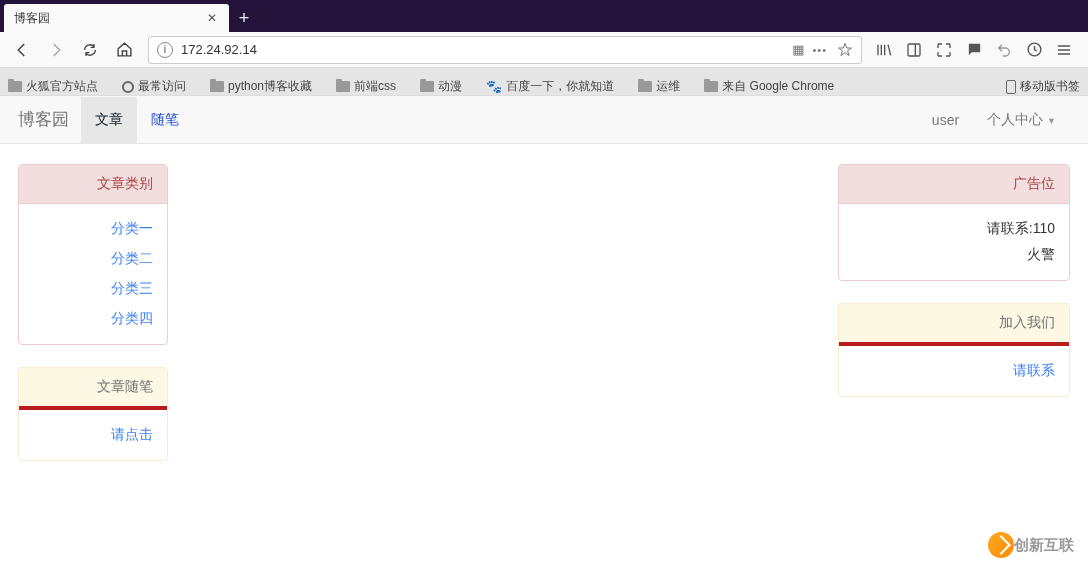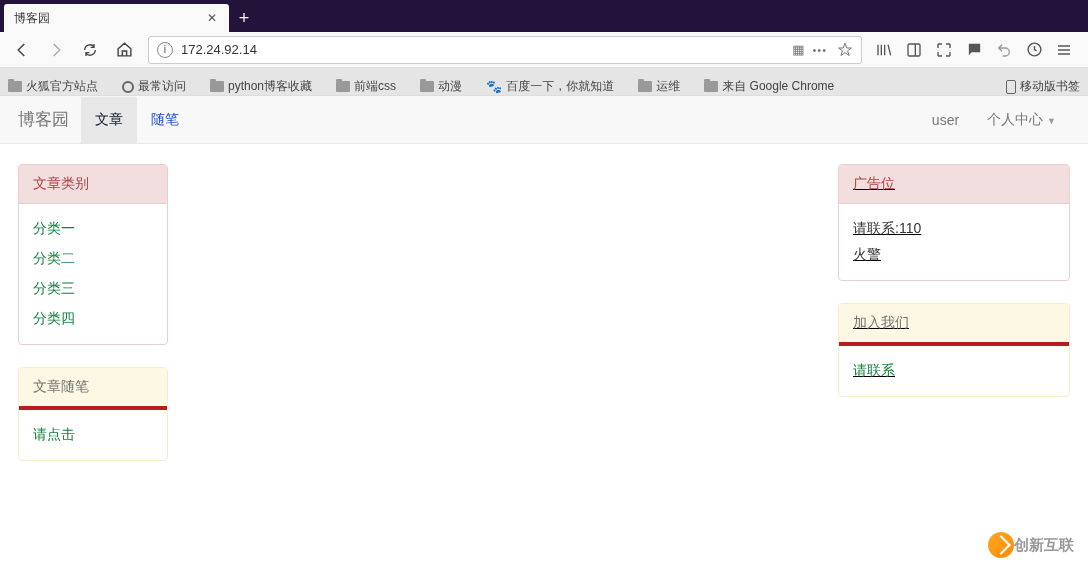--- a/index.html
+++ b/index.html
@@ -33,34 +33,34 @@
     
     
     .navbar { background: #f8f8f8; height: 48px; border-bottom: 1px solid #e7e7e7; display: flex; align-items: center; padding: 0 18px; }
     .brand { font-size: 17px; color: #777; margin-right: 12px; }
     .nav-link { padding: 14px 14px; font-size: 14px; color: #1d4ed8; cursor: pointer; }
     .nav-link.active { background: #e7e7e7; color: #0f172a; }
     .navbar-right { margin-left: auto; display: flex; align-items: center; }
     .nav-user { font-size: 14px; color: #777; padding: 0 14px; }
     .dropdown-caret { font-size: 9px; margin-left: 4px; color: #999; }
     
-    .container { display: flex; padding: 20px 18px; gap: 20px; }
+    .container { display: flex; padding: 20px 18px; gap: 20px; text-align: right; }
     .sidebar-left { width: 150px; }
-    .sidebar-right { width: 232px; margin-left: auto; text-decoration: underline; }
+    .sidebar-right { width: 232px; margin-left: auto; }
     
     .panel { border: 1px solid #ddd; border-radius: 4px; margin-bottom: 22px; background: #fff; }
     .panel-danger .panel-heading { background: #f2dede; color: #a94442; border-bottom: 1px solid #ebccd1; }
     .panel-danger { border-color: #ebccd1; }
     .panel-warning .panel-heading { background: #fcf8e3; color: #737373; border-bottom: 4px solid #b91c1c; }
     .panel-warning { border-color: #faebcc; }
     .panel-heading { padding: 10px 14px; font-size: 14px; border-radius: 3px 3px 0 0; }
     .panel-body { padding: 16px 14px; }
     .panel-body p { font-size: 14px; color: #333; margin-bottom: 8px; }
     .panel-body p:last-child { margin-bottom: 0; }
-    .panel-body a { color: #15803d; text-decoration: none; display: block; margin-bottom: 12px; font-size: 14px; }
+    .panel-body a { color: #3b82f6; text-decoration: none; display: block; margin-bottom: 12px; font-size: 14px; }
     .panel-body a:last-child { margin-bottom: 0; }
     
     .watermark { position: absolute; bottom: 12px; right: 14px; display: flex; align-items: center; gap: 0; font-size: 15px; color: #999; font-weight: bold; }
     .watermark-icon { width: 26px; height: 26px; border-radius: 50%; background: linear-gradient(135deg, #ffa726, #fb8c00); position: relative; }
     .watermark-icon::after { content: ''; position: absolute; top: 6px; left: 6px; width: 12px; height: 12px; border: 2px solid #fff; border-left: none; border-bottom: none; transform: rotate(45deg); }
     
     svg { display: block; }
   </style>
 </head>
 <body>

